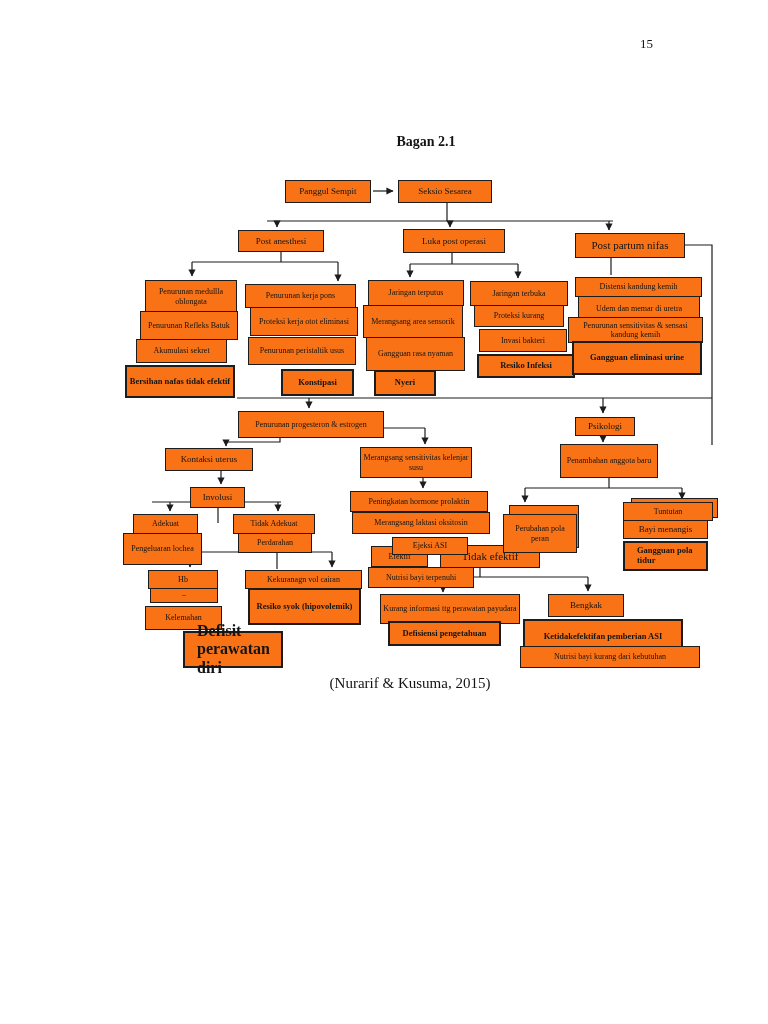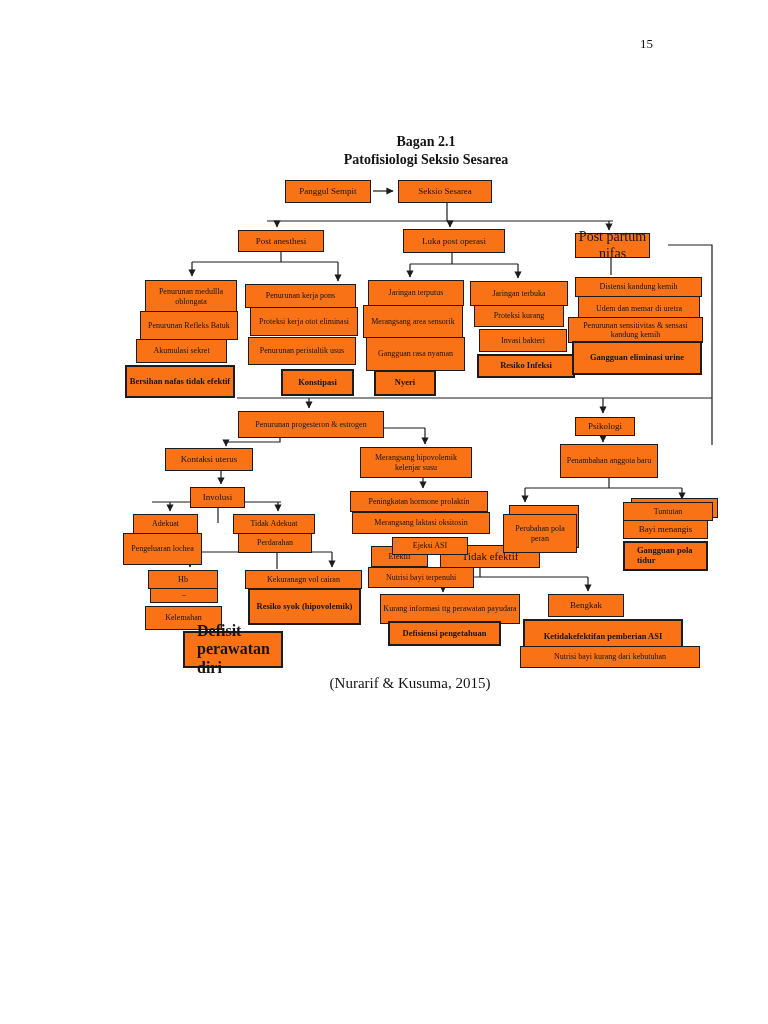--- a/index.html
+++ b/index.html
@@ -20,21 +20,20 @@
 </style>
 </head>
 <body>
 
 <div class="page">
 
   <div class="pageno">15</div>
 
   <div class="title">
     <div>Bagan 2.1</div>
-    <div>Patofisiologi Seksio Sesarea</div>
   </div>
 
   <svg class="lines" width="768" height="1024">
     <defs>
       <marker id="ah" markerWidth="7" markerHeight="7" refX="5.5" refY="3" orient="auto">
         <path d="M0,0 L6,3 L0,6 Z" fill="#1c1c1c"></path>
       </marker>
     </defs>
     <g stroke="#1c1c1c" stroke-width="1.2" fill="none">
       <line x1="373" y1="191" x2="393" y2="191" marker-end="url(#ah)"></line>
@@ -80,21 +79,21 @@
       <line x1="525" y1="488" x2="525" y2="502" marker-end="url(#ah)"></line>
       <line x1="682" y1="488" x2="682" y2="499" marker-end="url(#ah)"></line>
     </g>
   </svg>
 
   <div class="node" style="left:285px;top:180px;width:86px;height:23px;font-size:9px">Panggul Sempit</div>
   <div class="node" style="left:398px;top:180px;width:94px;height:23px;font-size:9px">Seksio Sesarea</div>
 
   <div class="node" style="left:238px;top:230px;width:86px;height:22px;font-size:9px">Post anesthesi</div>
   <div class="node" style="left:403px;top:229px;width:102px;height:24px;font-size:9px">Luka post operasi</div>
-  <div class="node" style="left:575px;top:233px;width:75px;height:25px;font-size:14px">Post partum nifas</div>
+  <div class="node" style="left:575px;top:233px;width:110px;height:25px;font-size:11px">Post partum nifas</div>
 
   <div class="node" style="left:145px;top:280px;width:92px;height:33px">Penurunan medullla oblongata</div>
   <div class="node" style="left:140px;top:311px;width:98px;height:29px">Penurunan Refleks Batuk</div>
   <div class="node" style="left:136px;top:339px;width:91px;height:24px">Akumulasi sekret</div>
   <div class="node b" style="left:125px;top:365px;width:110px;height:33px">Bersihan nafas tidak efektif</div>
 
   <div class="node" style="left:245px;top:284px;width:111px;height:24px">Penurunan kerja pons</div>
   <div class="node" style="left:250px;top:307px;width:108px;height:29px">Proteksi kerja otot eliminasi</div>
   <div class="node" style="left:248px;top:337px;width:108px;height:28px">Penurunan peristaltik usus</div>
   <div class="node b" style="left:281px;top:369px;width:73px;height:27px">Konstipasi</div>
@@ -123,21 +122,21 @@
   <div class="node" style="left:123px;top:533px;width:79px;height:32px">Pengeluaran lochea</div>
   <div class="node" style="left:233px;top:514px;width:82px;height:20px">Tidak Adekuat</div>
   <div class="node" style="left:238px;top:533px;width:74px;height:20px">Perdarahan</div>
   <div class="node z1" style="left:150px;top:587px;width:68px;height:16px">–</div>
   <div class="node" style="left:148px;top:570px;width:70px;height:19px">Hb</div>
   <div class="node" style="left:145px;top:606px;width:77px;height:24px">Kelemahan</div>
   <div class="node b big ta-l" style="left:143px;top:631px;width:100px;height:37px">Defisit perawatan diri</div>
   <div class="node" style="left:245px;top:570px;width:117px;height:19px">Kekuranagn vol cairan</div>
   <div class="node b" style="left:248px;top:588px;width:113px;height:37px">Resiko syok (hipovolemik)</div>
 
-  <div class="node" style="left:360px;top:447px;width:112px;height:31px">Merangsang hipovolemik kelenjar susu</div>
+  <div class="node" style="left:360px;top:447px;width:112px;height:31px">Merangsang sensitivitas kelenjar susu</div>
   <div class="node" style="left:350px;top:491px;width:138px;height:21px">Peningkatan hormone prolaktin</div>
   <div class="node" style="left:352px;top:512px;width:138px;height:22px">Merangsang laktasi oksitosin</div>
   <div class="node z1" style="left:371px;top:546px;width:57px;height:21px">Efektif</div>
   <div class="node" style="left:440px;top:545px;width:100px;height:23px;font-size:11px">Tidak efektif</div>
   <div class="node z3" style="left:392px;top:537px;width:76px;height:18px">Ejeksi ASI</div>
   <div class="node z3" style="left:368px;top:567px;width:106px;height:21px">Nutrisi bayi terpenuhi</div>
   <div class="node" style="left:380px;top:594px;width:140px;height:30px">Kurang informasi ttg perawatan payudara</div>
   <div class="node b" style="left:388px;top:621px;width:113px;height:25px">Defisiensi pengetahuan</div>
   <div class="node" style="left:548px;top:594px;width:76px;height:23px;font-size:9px">Bengkak</div>
   <div class="node b" style="left:523px;top:619px;width:160px;height:35px">Ketidakefektifan pemberian ASI</div>

